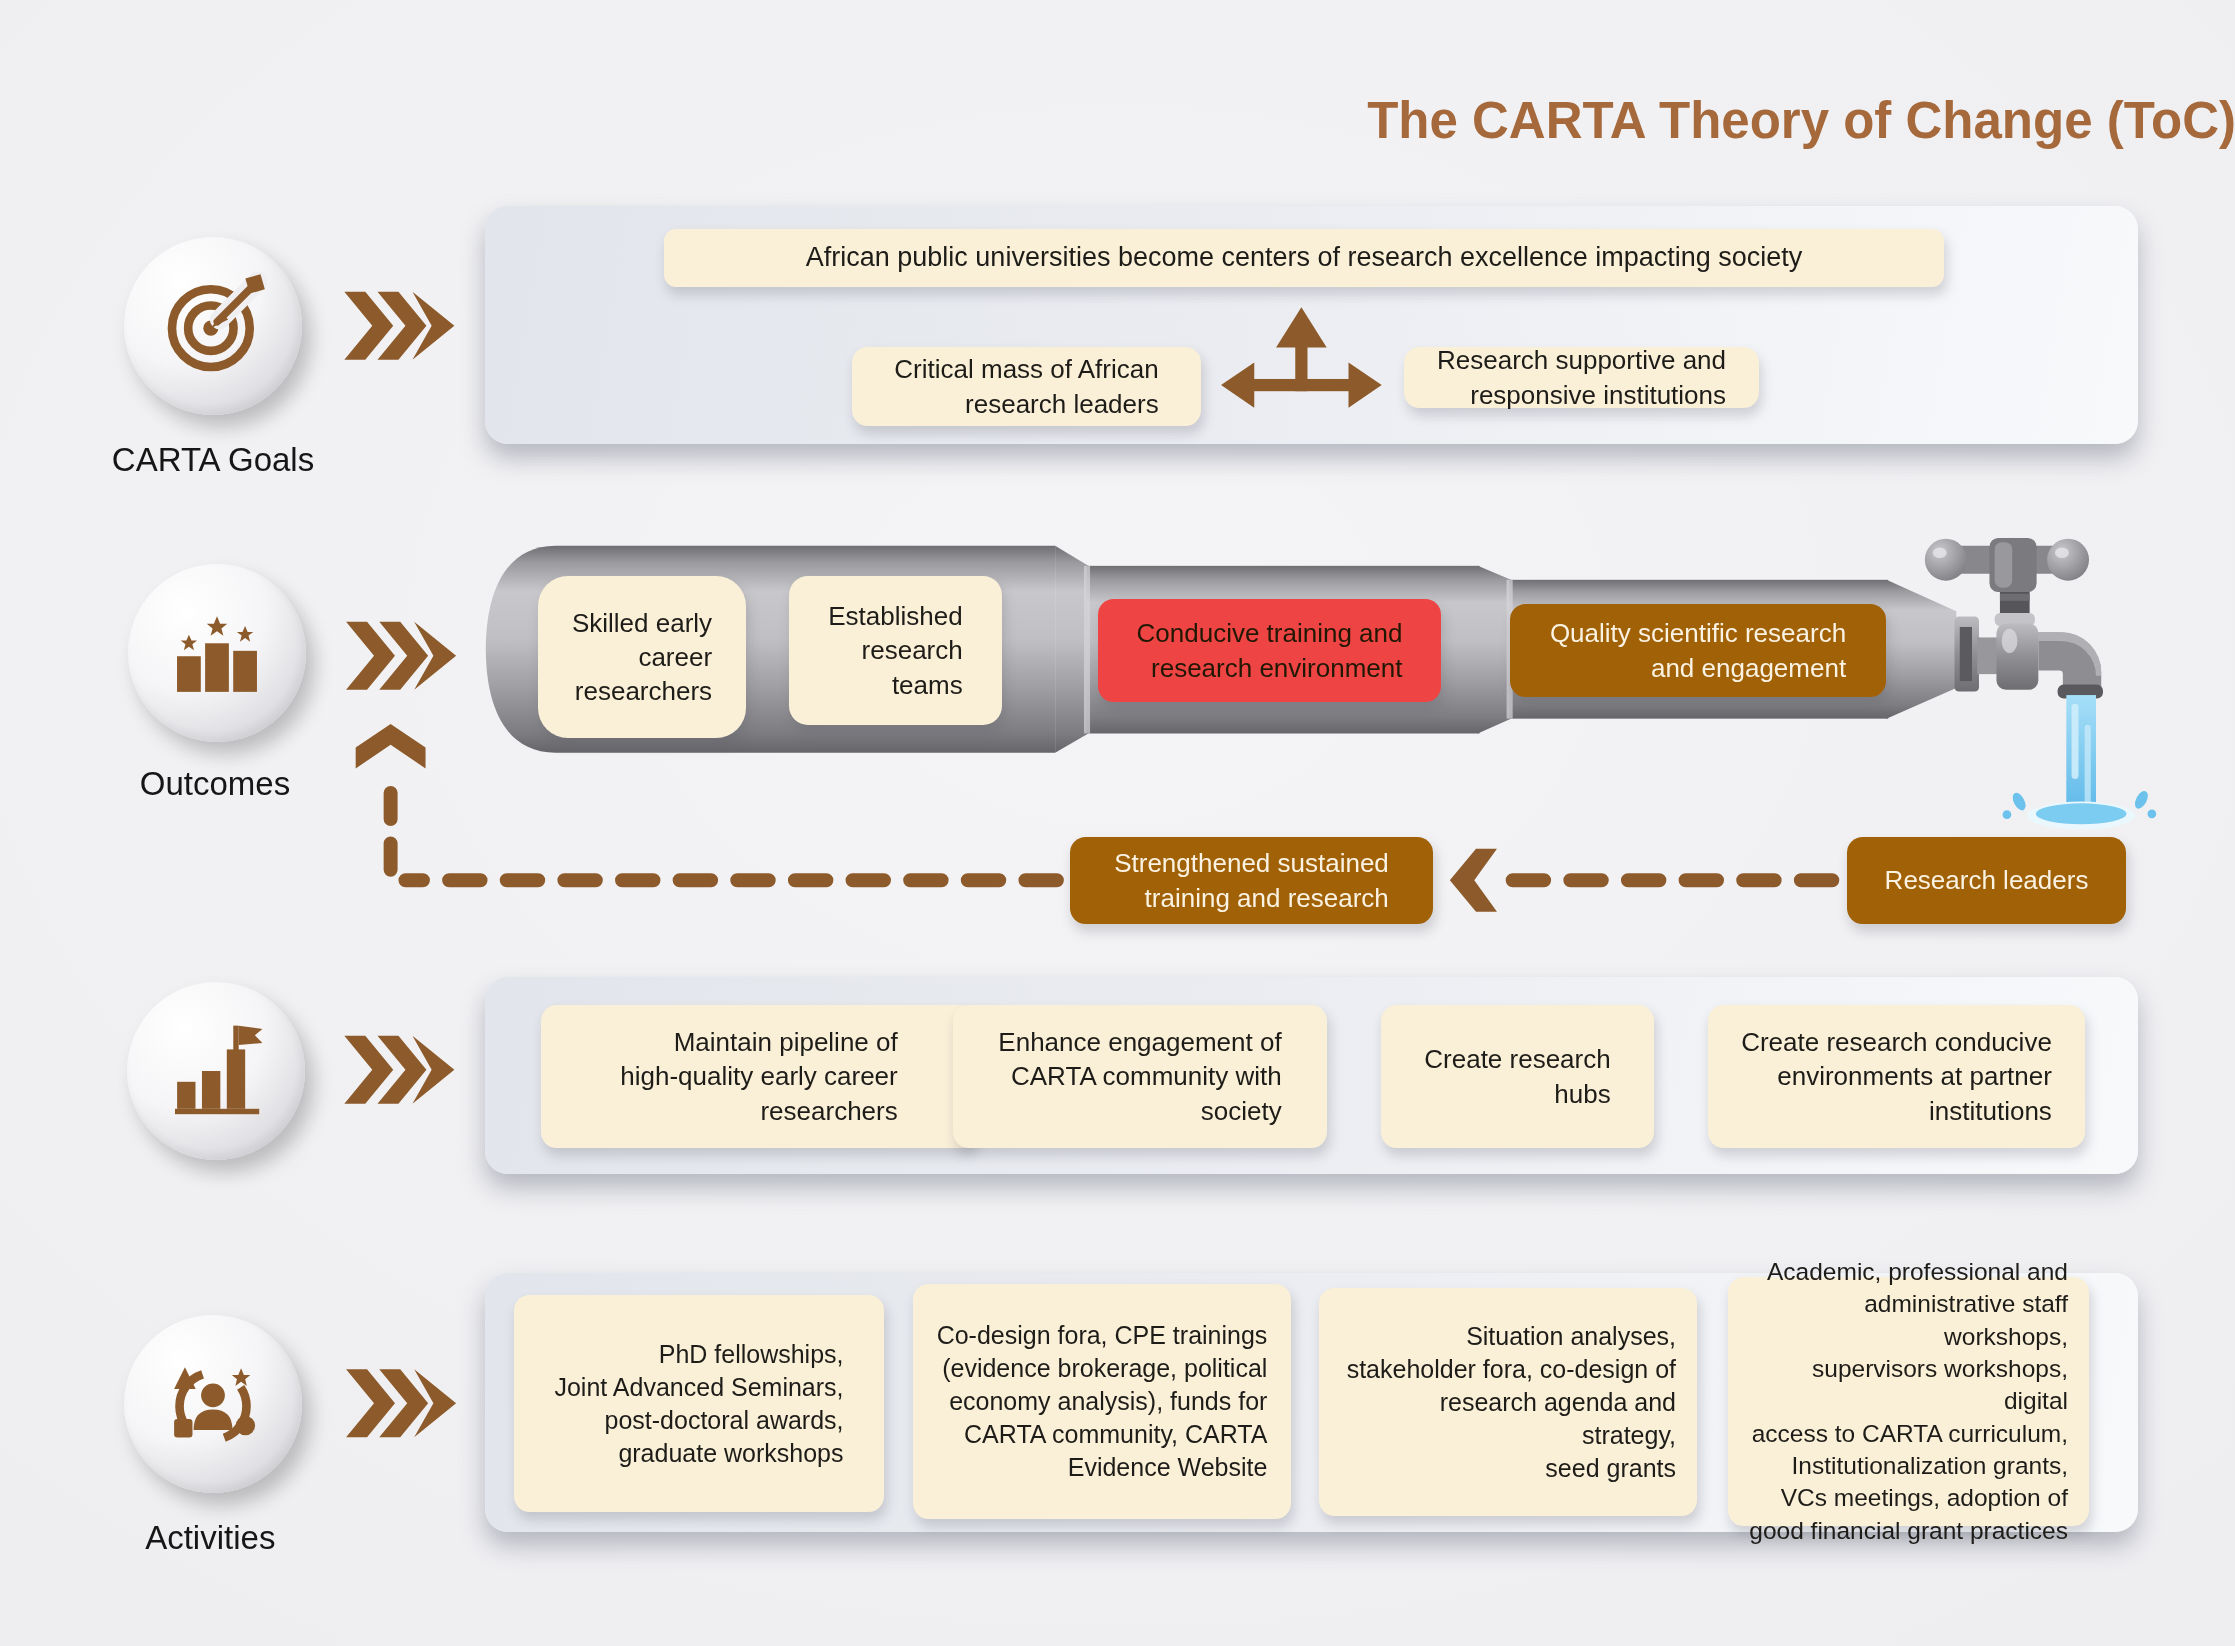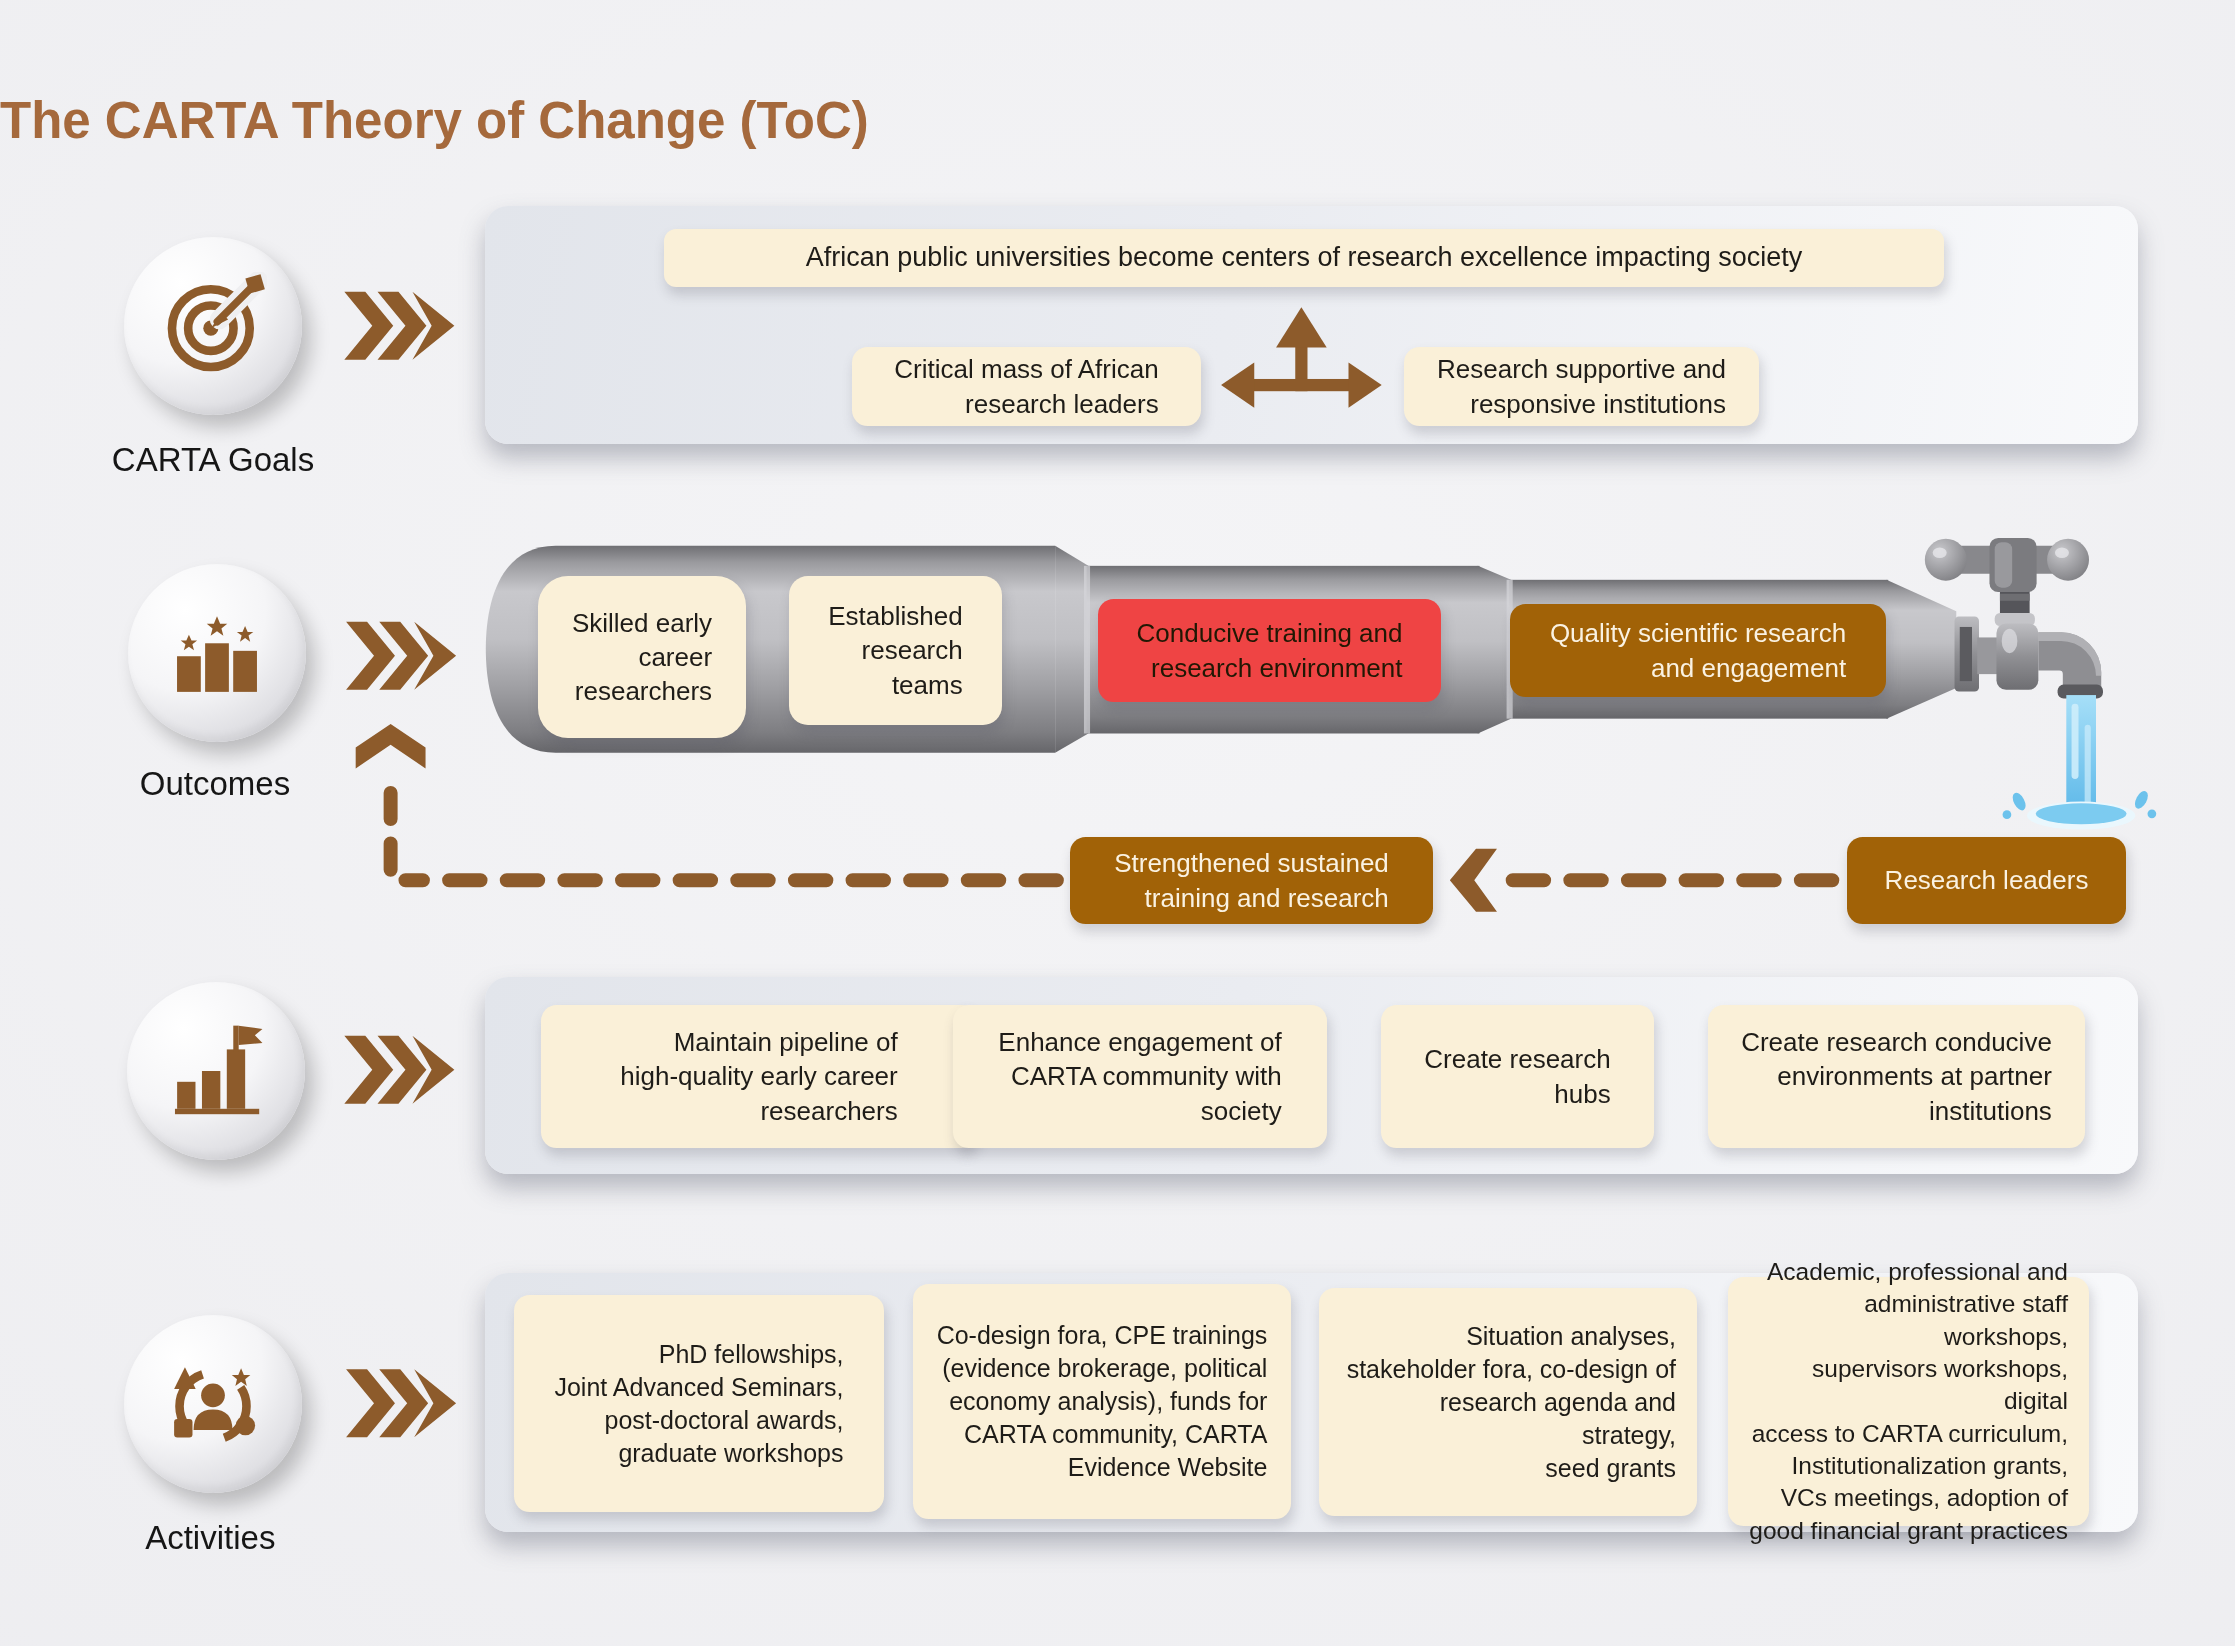--- a/index.html
+++ b/index.html
@@ -4,21 +4,21 @@
 <style>
   html,body{margin:0;padding:0;}
   body{
     width:2236px;height:1646px;overflow:hidden;
     font-family:"Liberation Sans", sans-serif;
     background:radial-gradient(130% 130% at 50% 38%, #F4F4F6 0%, #EDEDF0 70%, #E9E9EC 100%);
     position:relative;
   }
   .stage{position:absolute;inset:0;}
   .title{
-    position:absolute;left:0;right:0;top:91px;text-align:left;
+    position:absolute;left:0;right:0;top:91px;text-align:right;
     font-size:51px;font-weight:600;color:#A5693C;letter-spacing:0px;
   }
   .panel{
     position:absolute;border-radius:23px;
     background:linear-gradient(100deg,#E2E5EB 0%,#EAECF1 45%,#F8F9FB 100%);
     box-shadow:0 14px 24.5px rgba(110,115,130,0.45);
   }
   .panel.goals{left:485px;top:206px;width:1653px;height:238px;}
   .panel.objectives{left:485px;top:977px;width:1653px;height:197px;}
   .panel.activities{left:485px;top:1273px;width:1653px;height:259px;}
@@ -42,21 +42,21 @@
   .rowlabel.activities{left:18.3px;top:1515px;}
   .box{
     position:absolute;display:flex;align-items:center;justify-content:center;
     text-align:right;white-space:pre-line;color:#1E1C18;
     background:#FAF0D8;border-radius:15.7px;
     box-shadow:2.6px 7.9px 12.2px rgba(80,80,95,0.22);
     font-size:26px;line-height:1.32;padding:0 21px;box-sizing:border-box;
   }
   .box.banner{left:664px;top:229px;width:1280px;height:58px;font-size:27px;border-radius:12.2px;}
   .box.goal-left{left:852px;top:347px;width:349px;height:79px;}
-  .box.goal-right{left:1404px;top:347px;width:355px;height:79px;}
+  .box.goal-right{left:1404px;top:347px;width:355px;height:61px;}
   .box.skilled{left:538px;top:576px;width:208px;height:162px;border-radius:30px;}
   .box.established{left:789px;top:576px;width:213px;height:149px;border-radius:19px;}
   .box.conducive{left:1098px;top:599px;width:343px;height:103px;background:#ef4444;color:#211804;}
   .box.brownbox{background:#a16207;color:#FAF2E2;}
   .box.quality{left:1510px;top:604px;width:376px;height:93px;}
   .box.strengthened{left:1070px;top:837px;width:363px;height:87px;}
   .box.leaders{left:1847px;top:837px;width:279px;height:87px;}
   .box.obj{top:1005px;height:143px;}
   .box.obj1{left:541px;width:436px;}
   .box.obj2{left:953px;width:374px;}

